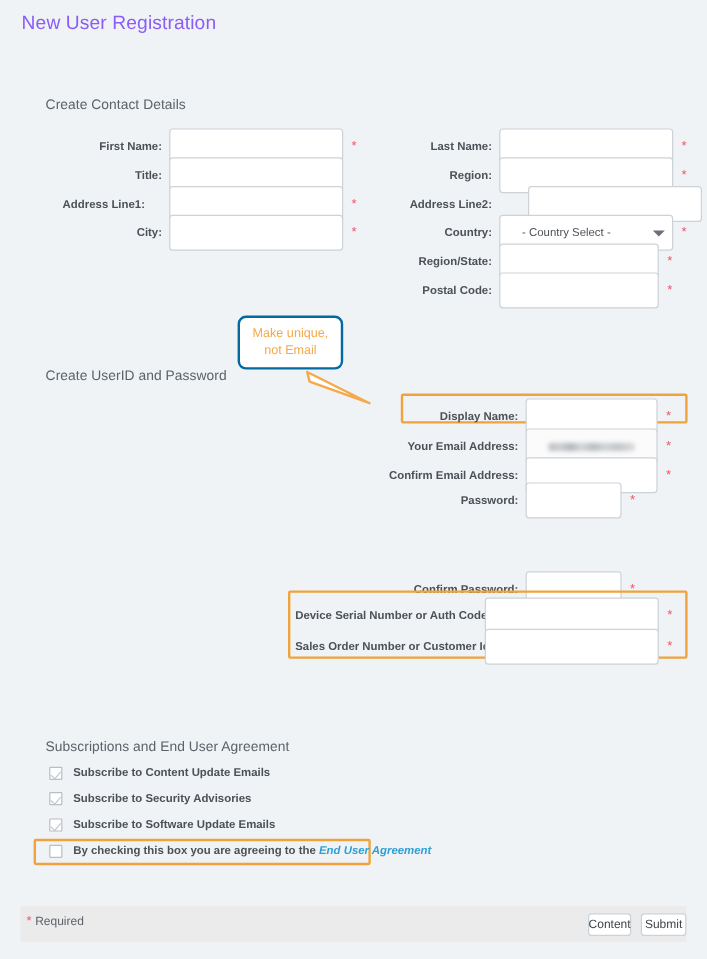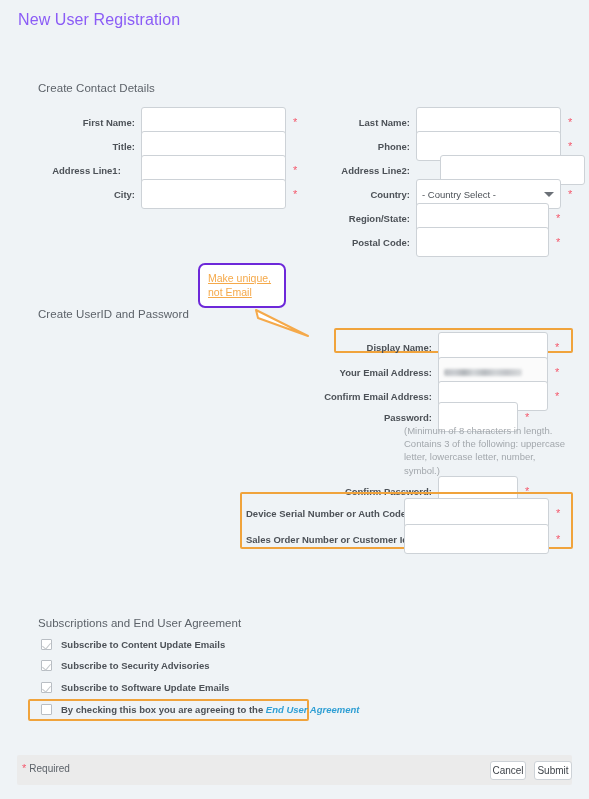--- a/index.html
+++ b/index.html
@@ -46,21 +46,21 @@
   .lbl .or {
     font-weight: bold;
   }
   .inp {
     height: 30px;
     background: #ffffff;
     border: 1px solid #cdd2d7;
     border-radius: 3px;
     font-size: 9.5px;
     color: #4c5157;
-    padding: 0 5px;
+    padding: 0 18px;
     display: flex;
     align-items: center;
     font-family: "Liberation Sans", sans-serif;
   }
   .inp.readonly {
     background: #fbfbfb;
   }
   .blurred {
     width: 78px; height: 7px;
     border-radius: 2px;
@@ -95,28 +95,28 @@
   .hl {
     position: absolute;
     border: 2px solid #f0a33c;
     border-radius: 2px;
     background: transparent;
     pointer-events: none;
   }
   
   .callout {
     position: absolute;
-    border: 2px solid #6d28d9;
+    border: 2px solid #0369a1;
     background: #ffffff;
     border-radius: 7px;
     color: #f5a94a;
     font-size: 10.5px;
     line-height: 14px;
+    text-align: center;
     padding: 6px 8px 7px 8px;
-    text-decoration: underline;
   }
   .callout-tail {
     position: absolute;
     overflow: visible;
     pointer-events: none;
   }
   
   .cbrow {
     position: absolute;
     display: flex;
@@ -224,21 +224,21 @@
     <span class="req">*</span>
   </div>
 
   <div class="fld" style="left:318px; top:107px;">
     <div class="lbl" style="width:98px;">Last Name:</div>
     <div class="inp" style="width:145px;"></div>
     <span class="req">*</span>
   </div>
 
   <div class="fld" style="left:318px; top:131px;">
-    <div class="lbl" style="width:98px;">Phone:</div>
+    <div class="lbl" style="width:98px;">Region:</div>
     <div class="inp" style="width:145px;"></div>
     <span class="req">*</span>
   </div>
 
   <div class="fld" style="left:318px; top:155px;gap:24px;">
     <div class="lbl" style="width:98px;">Address Line2:</div>
     <div class="inp" style="width:145px;"></div>
   </div>
 
   <div class="fld" style="left:318px; top:179px;">
@@ -293,21 +293,20 @@
     <div class="inp" style="width:110px;"></div>
     <span class="req">*</span>
   </div>
 
   <div class="fld" style="left:300px; top:402px;">
     <div class="lbl" style="width:138px;">Password:</div>
     <div class="inp" style="width:80px;"></div>
     <span class="req">*</span>
   </div>
 
-  <div class="hint" style="left:404px; top:424px;">(Minimum of 8 characters in length. Contains 3 of the following: uppercase letter, lowercase letter, number, symbol.)</div>
 
   <div class="fld" style="left:300px; top:476px;">
     <div class="lbl" style="width:138px;">Confirm Password:</div>
     <div class="inp" style="width:80px;"></div>
     <span class="req">*</span>
   </div>
 
   <div class="hl" style="left:240px; top:492px; width:333px; height:57px;"></div>
 
   <div class="fld" style="left:246px; top:498px;">
@@ -352,16 +351,16 @@
   <div class="cbrow" style="left:41px; top:704px;">
     <span class="cbox"></span>
     <span class="cblabel"><span>By checking this box you are agreeing to the </span><a class="eua-link" href="#">End User Agreement</a></span>
   </div>
 
   <div class="footer"></div>
   <div class="footer-req">
     <span class="star">*</span>
     <span>Required</span>
   </div>
-  <div class="btn" id="btn-cancel">Cancel</div>
+  <div class="btn" id="btn-cancel">Content</div>
   <div class="btn" id="btn-submit">Submit</div>
 
 </div>
 
 </body></html>

